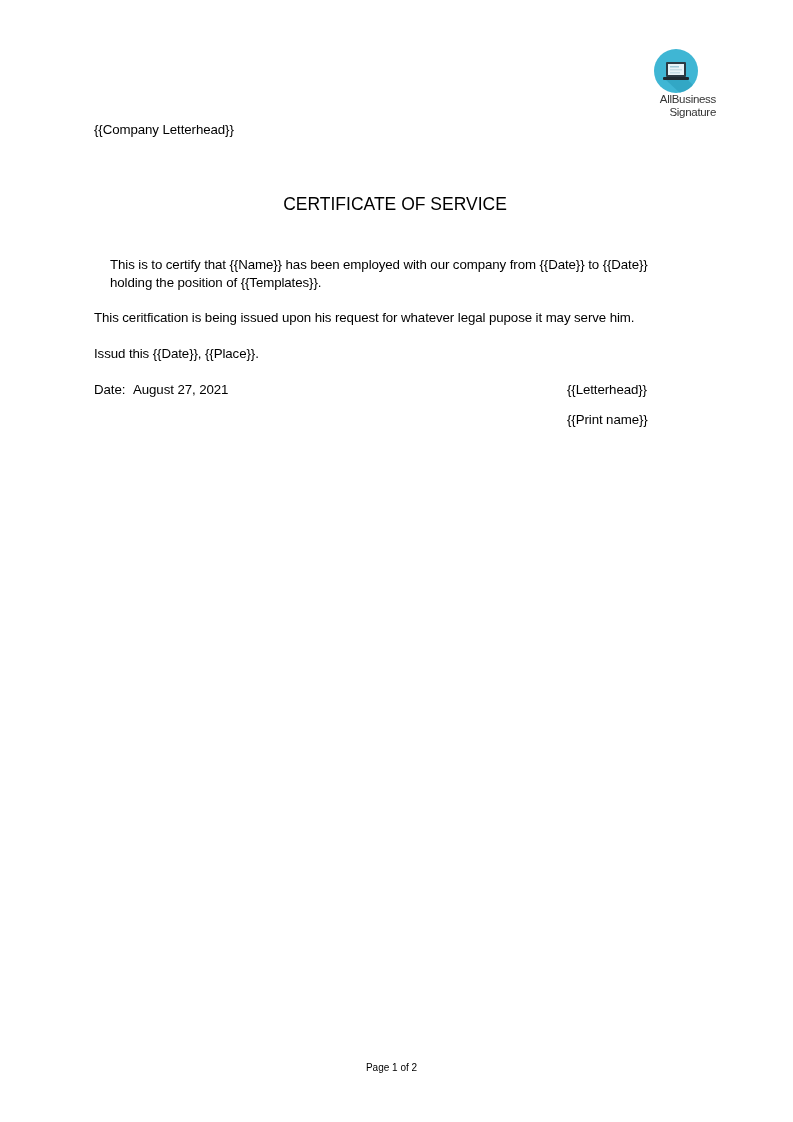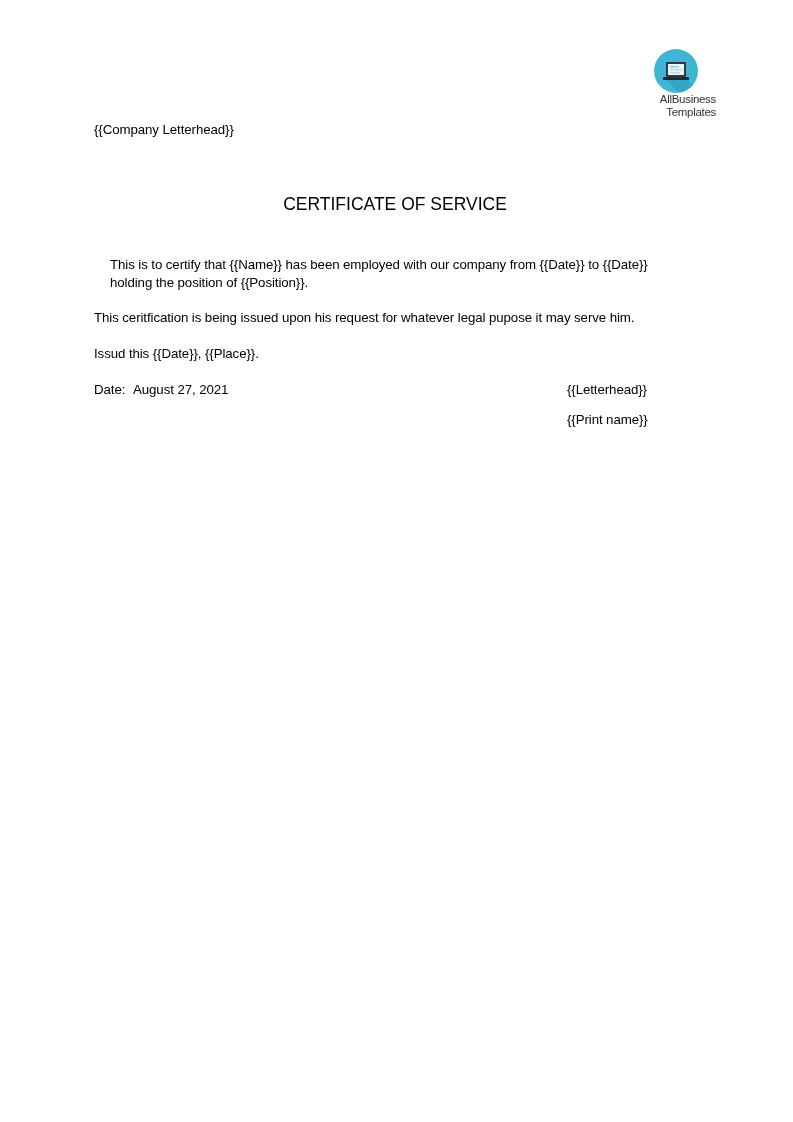--- a/index.html
+++ b/index.html
@@ -99,39 +99,40 @@
         <rect x="12" y="13" width="20" height="15" rx="1" fill="#2b3a44"></rect>
         <rect x="14" y="15" width="16" height="11" fill="#e8f4f8"></rect>
         <rect x="16" y="17" width="9" height="1.5" fill="#9fc9d8"></rect>
         <rect x="16" y="20" width="12" height="1.5" fill="#c5dde6"></rect>
         <rect x="16" y="23" width="10" height="1.5" fill="#c5dde6"></rect>
         <rect x="9" y="28" width="26" height="3" rx="1" fill="#1f2a31"></rect>
       </svg>
     </div>
     <div class="logo-text">
       <div>AllBusiness</div>
-      <div>Templates</div>
+      <div>Signature</div>
     </div>
   </div>
 
   <div class="txt letterhead">{{Company Letterhead}}</div>
 
   <div class="title">CERTIFICATE OF SERVICE</div>
 
   <div class="txt p1">
     <div>This is to certify that {{Name}} has been employed with our company from {{Date}} to {{Date}}</div>
-    <div>holding the position of {{Position}}.</div>
+    <div>holding the position of {{Templates}}.</div>
   </div>
 
   <div class="txt p2">This ceritfication is being issued upon his request for whatever legal pupose it may serve him.</div>
 
   <div class="txt p3">Issud this {{Date}}, {{Place}}.</div>
 
   <div class="txt date-line">
     <span class="date-label">Date:</span><span>August 27, 2021</span>
   </div>
 
   <div class="txt signature">{{Letterhead}}</div>
 
   <div class="txt printname">{{Print name}}</div>
 
+  <div class="footer">Page 1 of 2</div>
 
 </div>
 
 </body></html>

